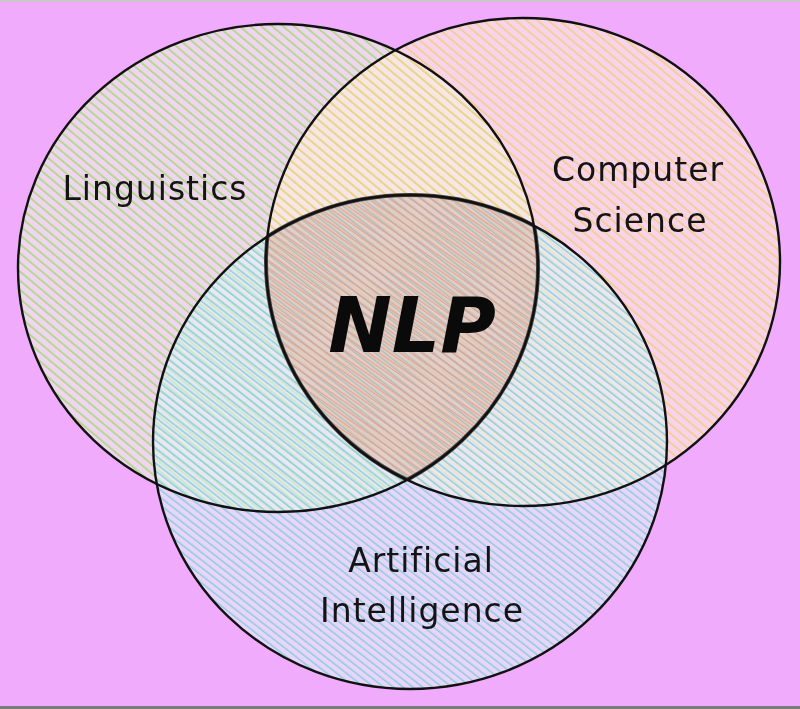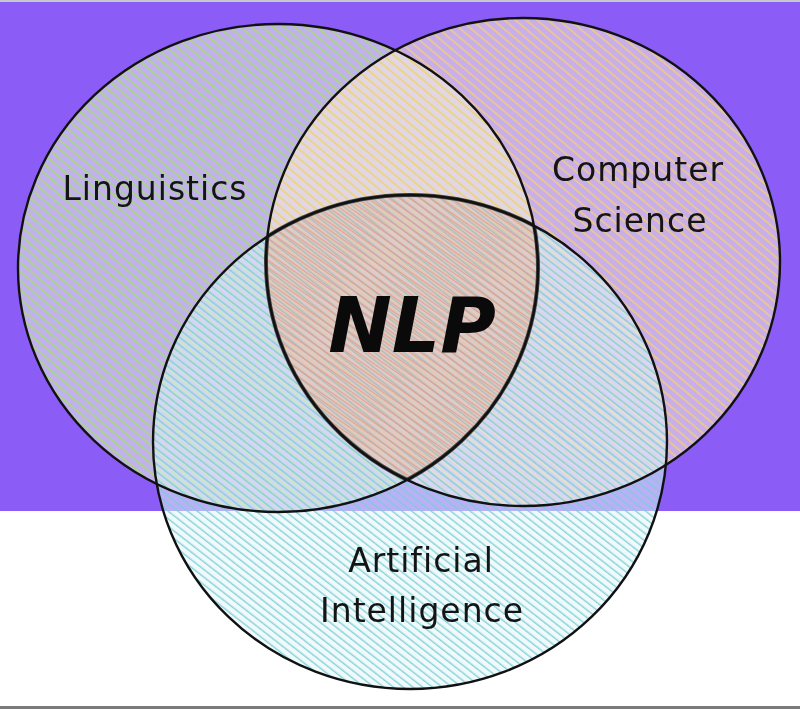--- a/index.html
+++ b/index.html
@@ -10,22 +10,22 @@
     body {
       width: 800px;
       height: 709px;
       overflow: hidden;
       position: relative;
     }
     .frame {
       position: absolute;
       left: 0; top: 0;
       width: 800px;
-      height: 511px;
-      background: #8b5cf6;
+      height: 709px;
+      background: #f0abfc;
     }
     .top-rule {
       position: absolute;
       left: 0; top: 0;
       width: 800px;
       height: 2px;
       background: #c8c8c8;
     }
     .bottom-rule {
       position: absolute;

